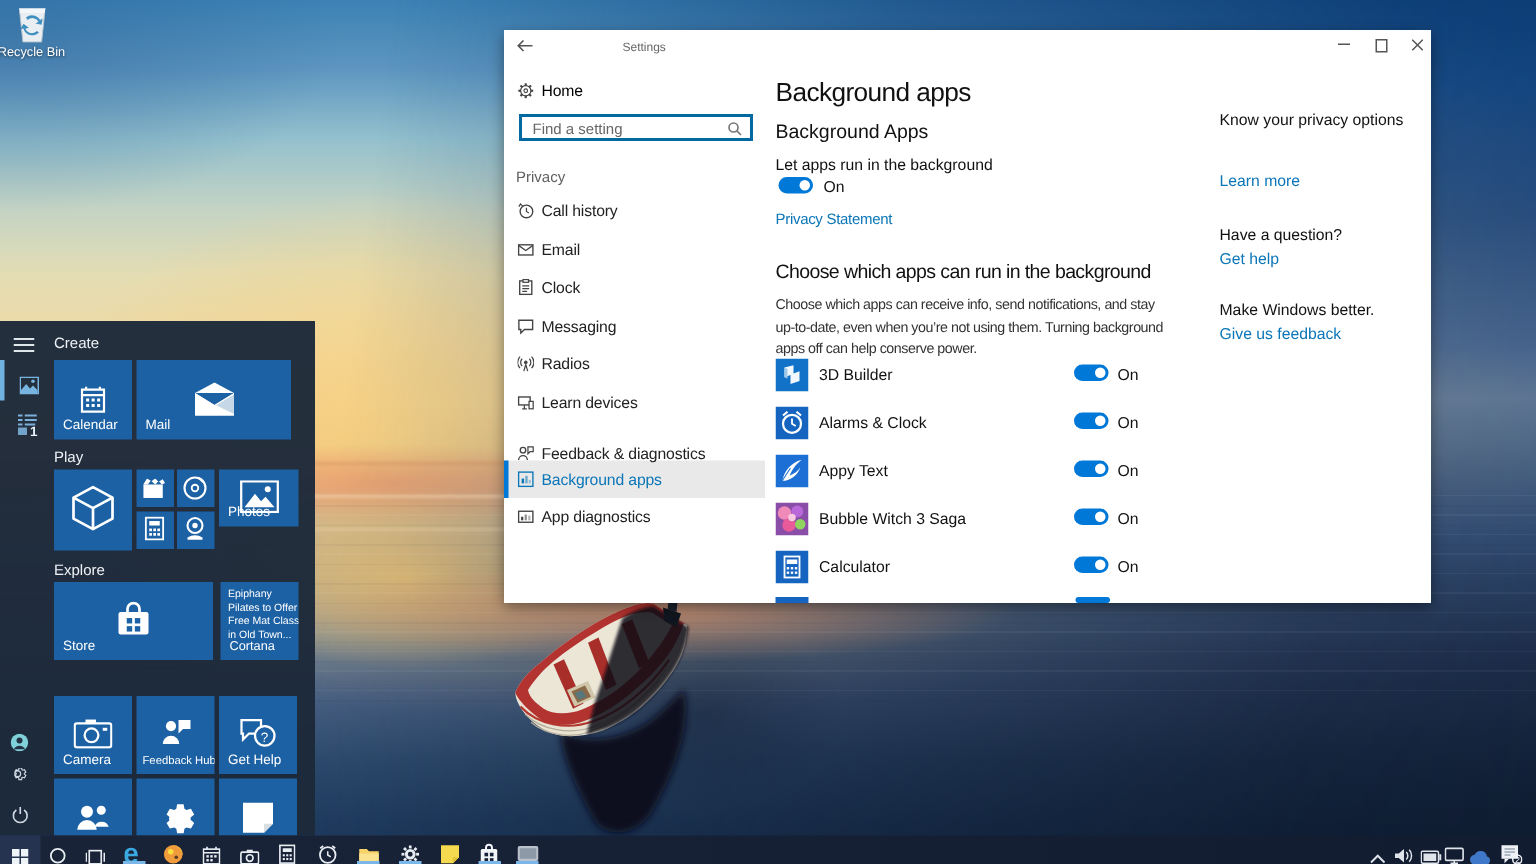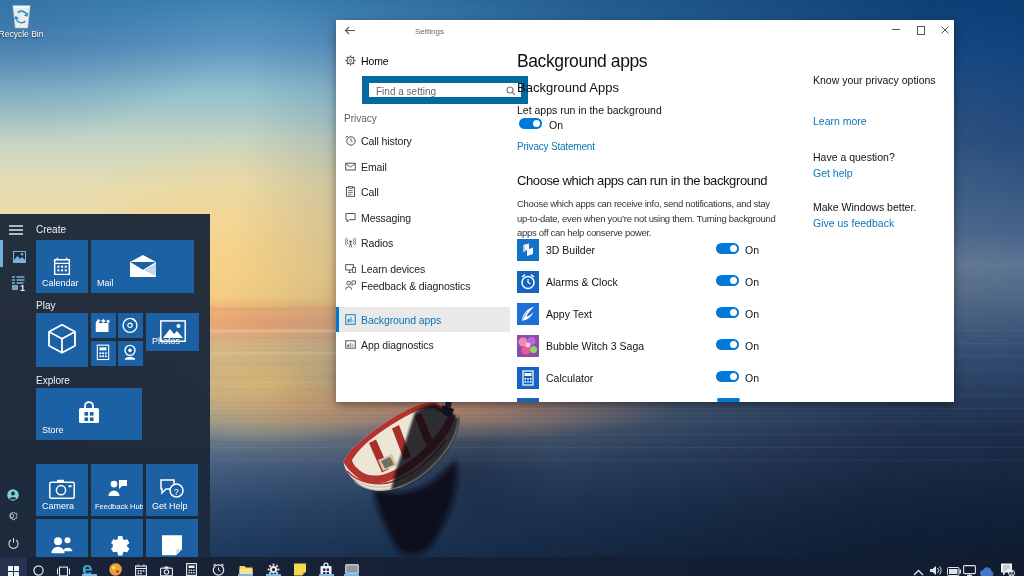--- a/index.html
+++ b/index.html
@@ -237,20 +237,24 @@
         <path d="M8 7 V5 a4 4 0 0 1 8 0 V7" fill="none" stroke="#fff" stroke-width="1.8"></path>
         <g fill="#1c61a4">
           <rect x="7.5" y="11" width="3.6" height="3.6"></rect>
           <rect x="12.9" y="11" width="3.6" height="3.6"></rect>
           <rect x="7.5" y="16.4" width="3.6" height="3.6"></rect>
           <rect x="12.9" y="16.4" width="3.6" height="3.6"></rect>
         </g>
       </svg>
    <div class="tl">Store</div>
  </div>
+ <div class="tile" style="left:147px;top:174px;width:52px;height:52px;font-size:7px;line-height:9px;">
+   <div style="position:absolute;left:5px;top:4px;white-space:nowrap;">Epiphany<br>Pilates to Offer<br>Free Mat Class<br>in Old Town...</div>
+   <div class="tl" style="font-size:8.5px;">Cortana</div>
+ </div>
 
  <div class="tile" style="left:36px;top:250px;width:52px;height:52px;">
   <svg width="26" height="20" viewBox="0 0 26 20">
         <rect x="0.8" y="3" width="24.4" height="16" rx="1.5" fill="none" stroke="#fff" stroke-width="1.5"></rect>
         <rect x="8" y="0.5" width="7" height="3" fill="#fff"></rect>
         <circle cx="12" cy="11" r="4.6" fill="none" stroke="#fff" stroke-width="1.5"></circle>
         <rect x="19.5" y="6" width="3" height="2" fill="#fff"></rect>
       </svg>
   <div class="tl">Camera</div>
  </div>
@@ -317,21 +321,21 @@
             <rect x="1" y="8.7" width="3.2" height="2.6"></rect>
             <rect x="15.8" y="8.7" width="3.2" height="2.6"></rect>
             <rect x="8.7" y="1" width="2.6" height="3.2" transform="rotate(45 10 10)"></rect>
             <rect x="8.7" y="15.8" width="2.6" height="3.2" transform="rotate(45 10 10)"></rect>
             <rect x="1" y="8.7" width="3.2" height="2.6" transform="rotate(45 10 10)"></rect>
             <rect x="15.8" y="8.7" width="3.2" height="2.6" transform="rotate(45 10 10)"></rect>
           </g>
         </svg>
         <span class="lb" style="font-size:10.5px;color:#000;">Home</span>
       </div>
-  <div style="position:absolute;left:26px;top:56px;width:152px;height:14px;border:7px solid #0369a1;background:#fff;">
+  <div style="position:absolute;left:10px;top:56px;width:152px;height:14px;border:2px solid #0369a1;background:#fff;">
     <span style="position:absolute;left:7px;top:2.5px;font-size:10px;color:#666;">Find a setting</span>
     <svg style="position:absolute;right:5px;top:3px" width="10" height="10" viewBox="0 0 10 10">
           <circle cx="4" cy="4" r="3" fill="none" stroke="#777" stroke-width="1.1"></circle>
           <path d="M6.2 6.2 L9 9" stroke="#777" stroke-width="1.1"></path>
         </svg>
   </div>
   <div style="position:absolute;left:8px;top:93px;font-size:10px;color:#5f5f5f;">Privacy</div>
   <div id="selbar"></div>
   <div class="navitem" style="top:113px;">
         <svg class="ic2" viewBox="0 0 12 12">
@@ -347,21 +351,21 @@
           <path d="M1 3 L6 6.6 L11 3" fill="none" stroke="#444" stroke-width="0.9"></path>
         </svg>
         <span class="lb">Email</span>
       </div>
   <div class="navitem" style="top:164px;">
         <svg class="ic2" viewBox="0 0 12 12">
           <rect x="1.6" y="1.4" width="8.8" height="9.8" fill="none" stroke="#444" stroke-width="1"></rect>
           <rect x="4" y="0.4" width="4" height="2" fill="#fff" stroke="#444" stroke-width="0.9"></rect>
           <path d="M3.5 5 h5 M3.5 7 h5 M3.5 9 h3.5" stroke="#444" stroke-width="0.8"></path>
         </svg>
-        <span class="lb">Call</span>
+        <span class="lb">Clock</span>
       </div>
   <div class="navitem" style="top:189.5px;">
         <svg class="ic2" viewBox="0 0 12 12">
           <path d="M1 1.6 h10 v6.8 h-6 l-2.6 2.6 v-2.6 h-1.4 Z" fill="none" stroke="#444" stroke-width="1"></path>
         </svg>
         <span class="lb">Messaging</span>
       </div>
   <div class="navitem" style="top:215px;">
         <svg class="ic2" viewBox="0 0 12 12">
           <circle cx="6" cy="5" r="1.3" fill="#444"></circle>
@@ -371,21 +375,21 @@
         <span class="lb">Radios</span>
       </div>
   <div class="navitem" style="top:240.5px;">
         <svg class="ic2" viewBox="0 0 12 12">
           <rect x="0.8" y="1.8" width="8.4" height="5.8" fill="none" stroke="#444" stroke-width="1"></rect>
           <path d="M3.4 10.4 h3.4 M5 7.8 v2.4" stroke="#444" stroke-width="0.9"></path>
           <rect x="8.4" y="5" width="3" height="5.4" fill="#fff" stroke="#444" stroke-width="0.9"></rect>
         </svg>
         <span class="lb">Learn devices</span>
       </div>
-  <div class="navitem" style="top:258px;padding-left:38px;">
+  <div class="navitem" style="top:275px;padding-left:38px;">
         <svg class="ic2" viewBox="0 0 12 12">
           <circle cx="4" cy="3.4" r="2" fill="none" stroke="#444" stroke-width="1"></circle>
           <path d="M0.8 10.6 a3.2 3.2 0 0 1 6.4 0" fill="none" stroke="#444" stroke-width="1"></path>
           <path d="M7.6 1 h3.8 v3.4 h-2.2 l-1.6 1.6 Z" fill="none" stroke="#444" stroke-width="0.9"></path>
         </svg>
         <span class="lb">Feedback &amp; diagnostics</span>
       </div>
   <div class="navitem" style="top:291.5px;">
         <svg class="ic2" viewBox="0 0 12 12">
           <rect x="0.8" y="0.8" width="10.4" height="10.4" fill="none" stroke="#0b76b8" stroke-width="1"></rect>

